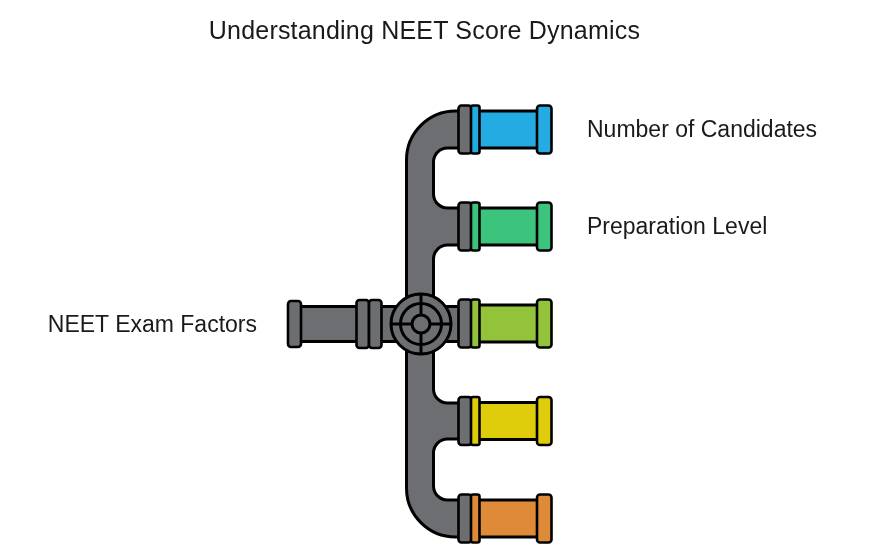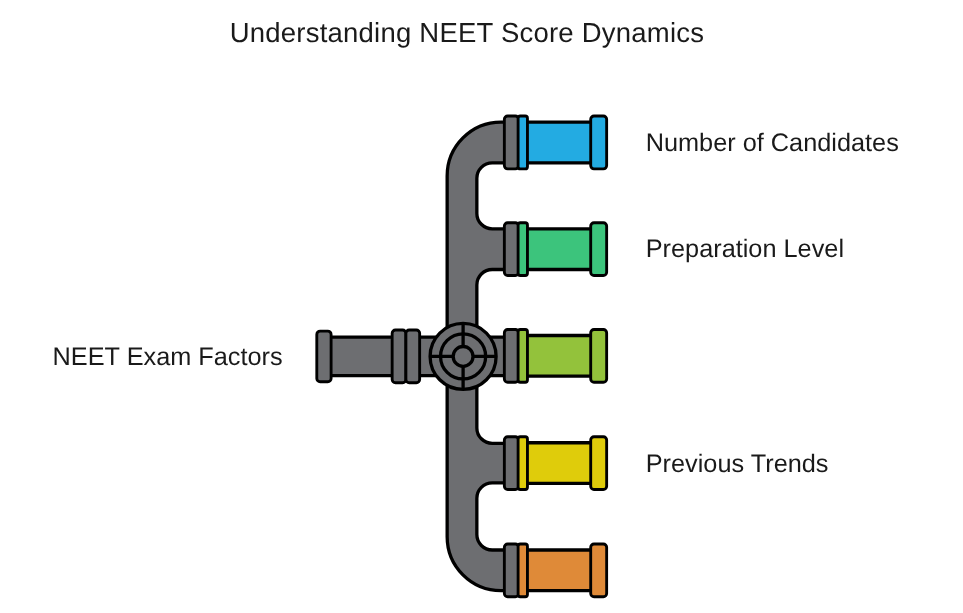--- a/index.html
+++ b/index.html
@@ -136,14 +136,13 @@
       <rect class="ol-thin" x="458.5" y="494.5" width="13" height="48" rx="3" fill="#6d6e71"></rect>
       <rect class="ol-thin" x="471" y="494.5" width="8.5" height="48" rx="2" fill="#df8a38"></rect>
       <rect class="ol-thin" x="537" y="494.5" width="14.5" height="48" rx="3" fill="#df8a38"></rect>
     </g>
   </svg>
 
   <div class="label src" style="top:311px">NEET Exam Factors</div>
 
   <div class="label right" style="top:116px">Number of Candidates</div>
   <div class="label right" style="top:213px">Preparation Level</div>
-  <div class="label right" style="top:408px">Previous Trends</div>
 </div>
 
 </body></html>

